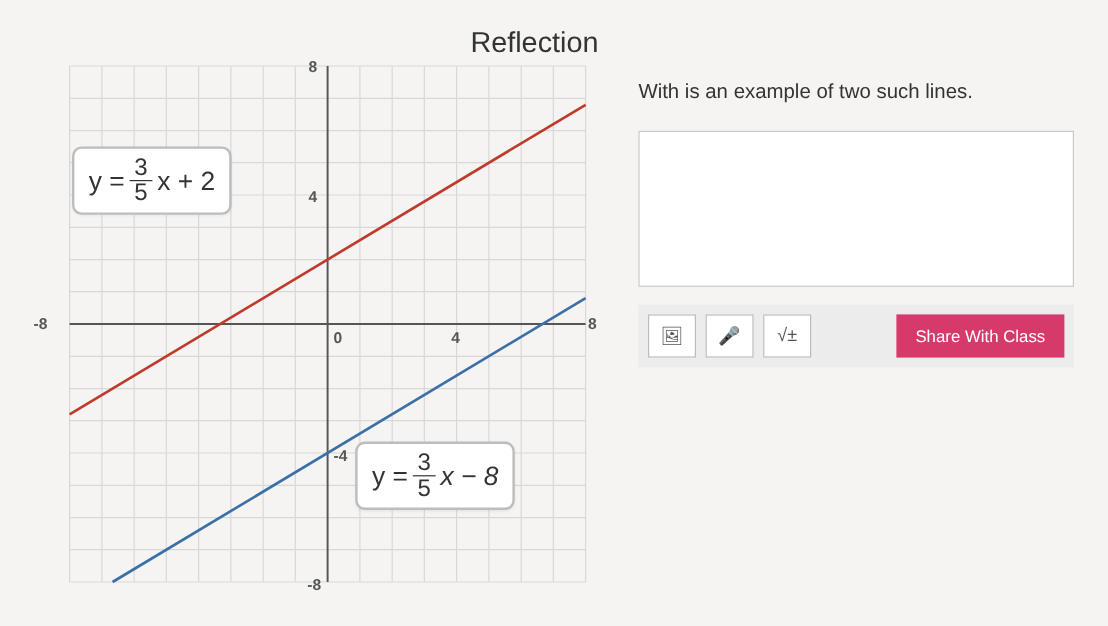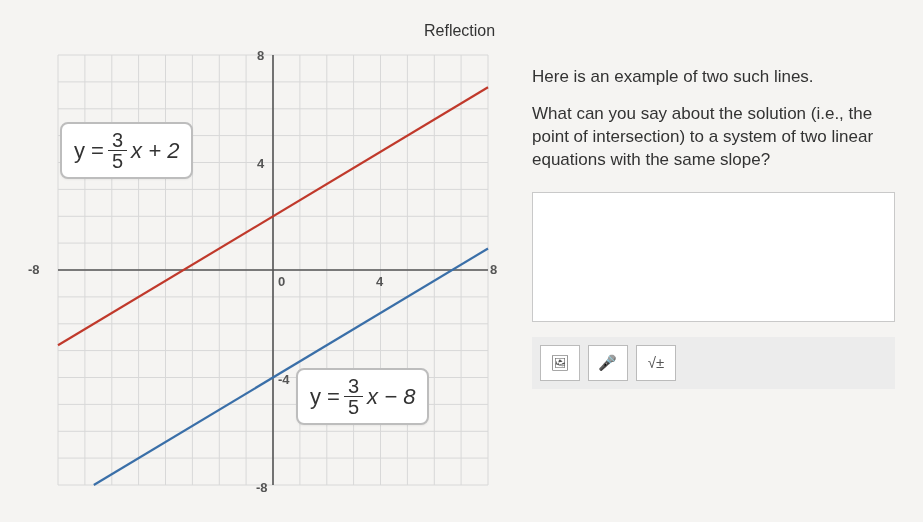--- a/index.html
+++ b/index.html
@@ -7,23 +7,23 @@
     width: 923px;
     height: 522px;
     font-family: Arial, Helvetica, sans-serif;
     background: #f5f4f2;
     padding: 20px 28px;
     color: #333;
     position: relative;
   }
   .page-title {
     text-align: left;
-    font-size: 16px;
+    font-size: 24px;
     position: absolute;
-    left: 424px;
+    left: 392px;
     top: 22px;
   }
   .content {
     display: flex;
     gap: 24px;
     margin-top: 10px;
   }
   .graph-wrap {
     width: 480px;
     height: 470px;
@@ -176,47 +176,47 @@
     <span class="axis-tick" style="left:250px; top:342px;">-4</span>
     <span class="axis-tick" style="left:228px; top:450px;">-8</span>
 
     
     <div class="eq-label" style="left:32px; top:92px;">
       <span>y =</span>
       <span class="frac">
         <span class="num">3</span>
         <span class="den">5</span>
       </span>
-      <span style="font-style:italic">x + 2</span>
+      <span style="">x + 2</span>
     </div>
 
     
     <div class="eq-label" style="left:268px; top:338px;">
       <span>y =</span>
       <span class="frac">
         <span class="num">3</span>
         <span class="den">5</span>
       </span>
       <span style="font-style:italic">x − 8</span>
     </div>
   </div>
 
   <div class="right-col">
-    <p>Here is an example of two such lines.</p>
-    <p>What can you say about the solution (i.e., the point of intersection) to a system of two linear equations with the same slope?</p>
+    <p>With is an example of two such lines.</p>
 
     <textarea class="answer-box" style=""></textarea>
 
     <div class="toolbar">
       <button class="tool-btn">
         <span>🖼</span>
       </button>
       <button class="tool-btn">
         <span>🎤</span>
       </button>
       <button class="tool-btn">
         <span>√±</span>
       </button>
       <span class="tool-spacer"></span>
+      <button class="share-btn">Share With Class</button>
     </div>
   </div>
 
 </div>
 
 </body></html>

